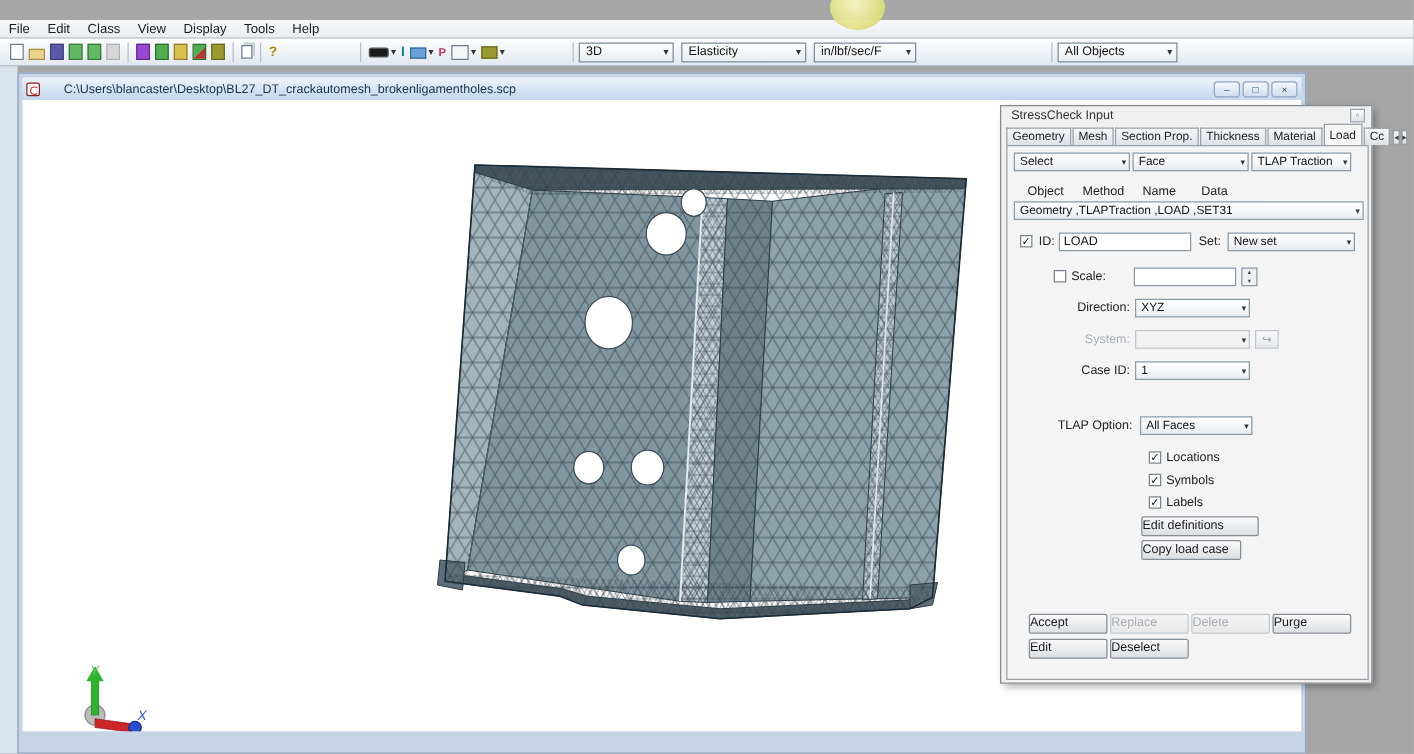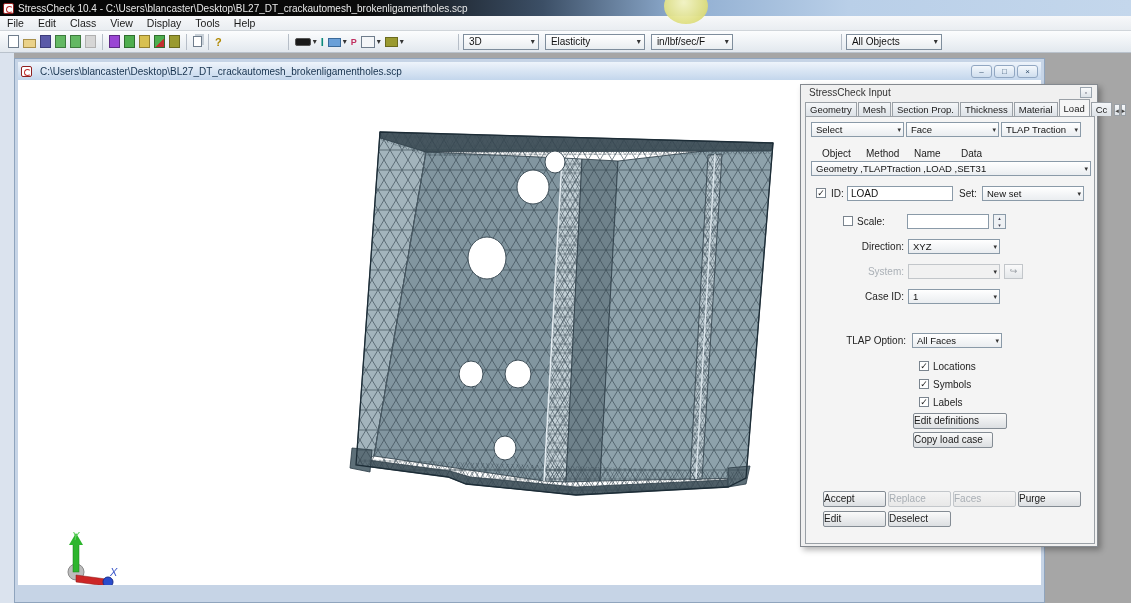--- a/index.html
+++ b/index.html
@@ -55,21 +55,21 @@
 
   
   .workspace { position:absolute; left:0; top:53px; width:1131px; height:550px; background:#a6a6a6; }
   .left-frame { position:absolute; left:0; top:0; width:14px; height:550px; background:#dbe3ee; }
 
   
   .doc-window { position:absolute; left:14px; top:5px; width:1031px; height:545px;
     background:#c6d4e6; border:1px solid #8fa4bd; padding:3px; }
   .doc-titlebar { height:18px; background:linear-gradient(#eef4fb,#c3d6ec);
     display:flex; align-items:center; padding:0 3px; }
-  .doc-titlebar .dtext { font-size:10px; color:#16324e; margin-left:8px; white-space:nowrap; flex:1 1 auto;
+  .doc-titlebar .dtext { font-size:10px; color:#16324e; margin-left:19px; white-space:nowrap; flex:1 1 auto;
     overflow:hidden; }
   .winbtn { width:21px; height:13px; margin-left:2px; border:1px solid #91a7c2; border-radius:3px;
     background:linear-gradient(#f4f8fc,#cfdeee); font-size:8px; line-height:11px; text-align:center;
     color:#33506e; flex:0 0 auto; }
   .canvas { position:relative; width:1023px; height:505px; background:#ffffff; overflow:hidden; }
 
   
   .panel { position:absolute; left:800px; top:31px; width:298px; height:463px;
     background:#f0f0f0; border:1px solid #84898f; box-shadow:3px 3px 6px rgba(0,0,0,.3); }
   .panel-title { position:absolute; left:8px; top:2px; font-size:10px; color:#333; }
@@ -107,24 +107,20 @@
   .pbtn.disabled { color:#a8aeb4; border-color:#c3c7cb; background:linear-gradient(#f4f4f4,#e8e8e8); }
   .pickbtn { position:absolute; width:19px; height:15px; border:1px solid #c2c6ca;
     background:linear-gradient(#fafafa,#e4e7ea); font-size:9px; line-height:13px; text-align:center; color:#9aa0a6; }
   .hdr { position:absolute; font-size:10px; color:#222; }
 </style>
 </head>
 <body>
 
 <div class="screen">
 
-  <div class="titlebar">
-    <span class="sc-logo"></span>
-    <span class="ttext">StressCheck 10.4 - C:\Users\blancaster\Desktop\BL27_DT_crackautomesh_brokenligamentholes.scp</span>
-  </div>
   <div class="orb"></div>
 
   <div class="menubar">
     <span class="menu-item">File</span>
     <span class="menu-item">Edit</span>
     <span class="menu-item">Class</span>
     <span class="menu-item">View</span>
     <span class="menu-item">Display</span>
     <span class="menu-item">Tools</span>
     <span class="menu-item">Help</span>
@@ -381,20 +377,20 @@
         <span class="cbox" style="left:113px;top:262px">✓</span>
         <span class="lbl" style="left:127px;top:262px">Symbols</span>
         <span class="cbox" style="left:113px;top:280px">✓</span>
         <span class="lbl" style="left:127px;top:280px">Labels</span>
 
         <div class="pbtn" style="left:107px;top:296px;width:94px">Edit definitions</div>
         <div class="pbtn" style="left:107px;top:315px;width:80px">Copy load case</div>
 
         <div class="pbtn" style="left:17px;top:374px;width:63px">Accept</div>
         <div class="pbtn disabled" style="left:82px;top:374px;width:63px">Replace</div>
-        <div class="pbtn disabled" style="left:147px;top:374px;width:63px">Faces</div>
+        <div class="pbtn disabled" style="left:147px;top:374px;width:63px">Delete</div>
         <div class="pbtn" style="left:212px;top:374px;width:63px">Purge</div>
         <div class="pbtn" style="left:17px;top:394px;width:63px">Edit</div>
         <div class="pbtn" style="left:82px;top:394px;width:63px">Deselect</div>
       </div>
     </div>
   </div>
 </div>
 
 </body></html>

